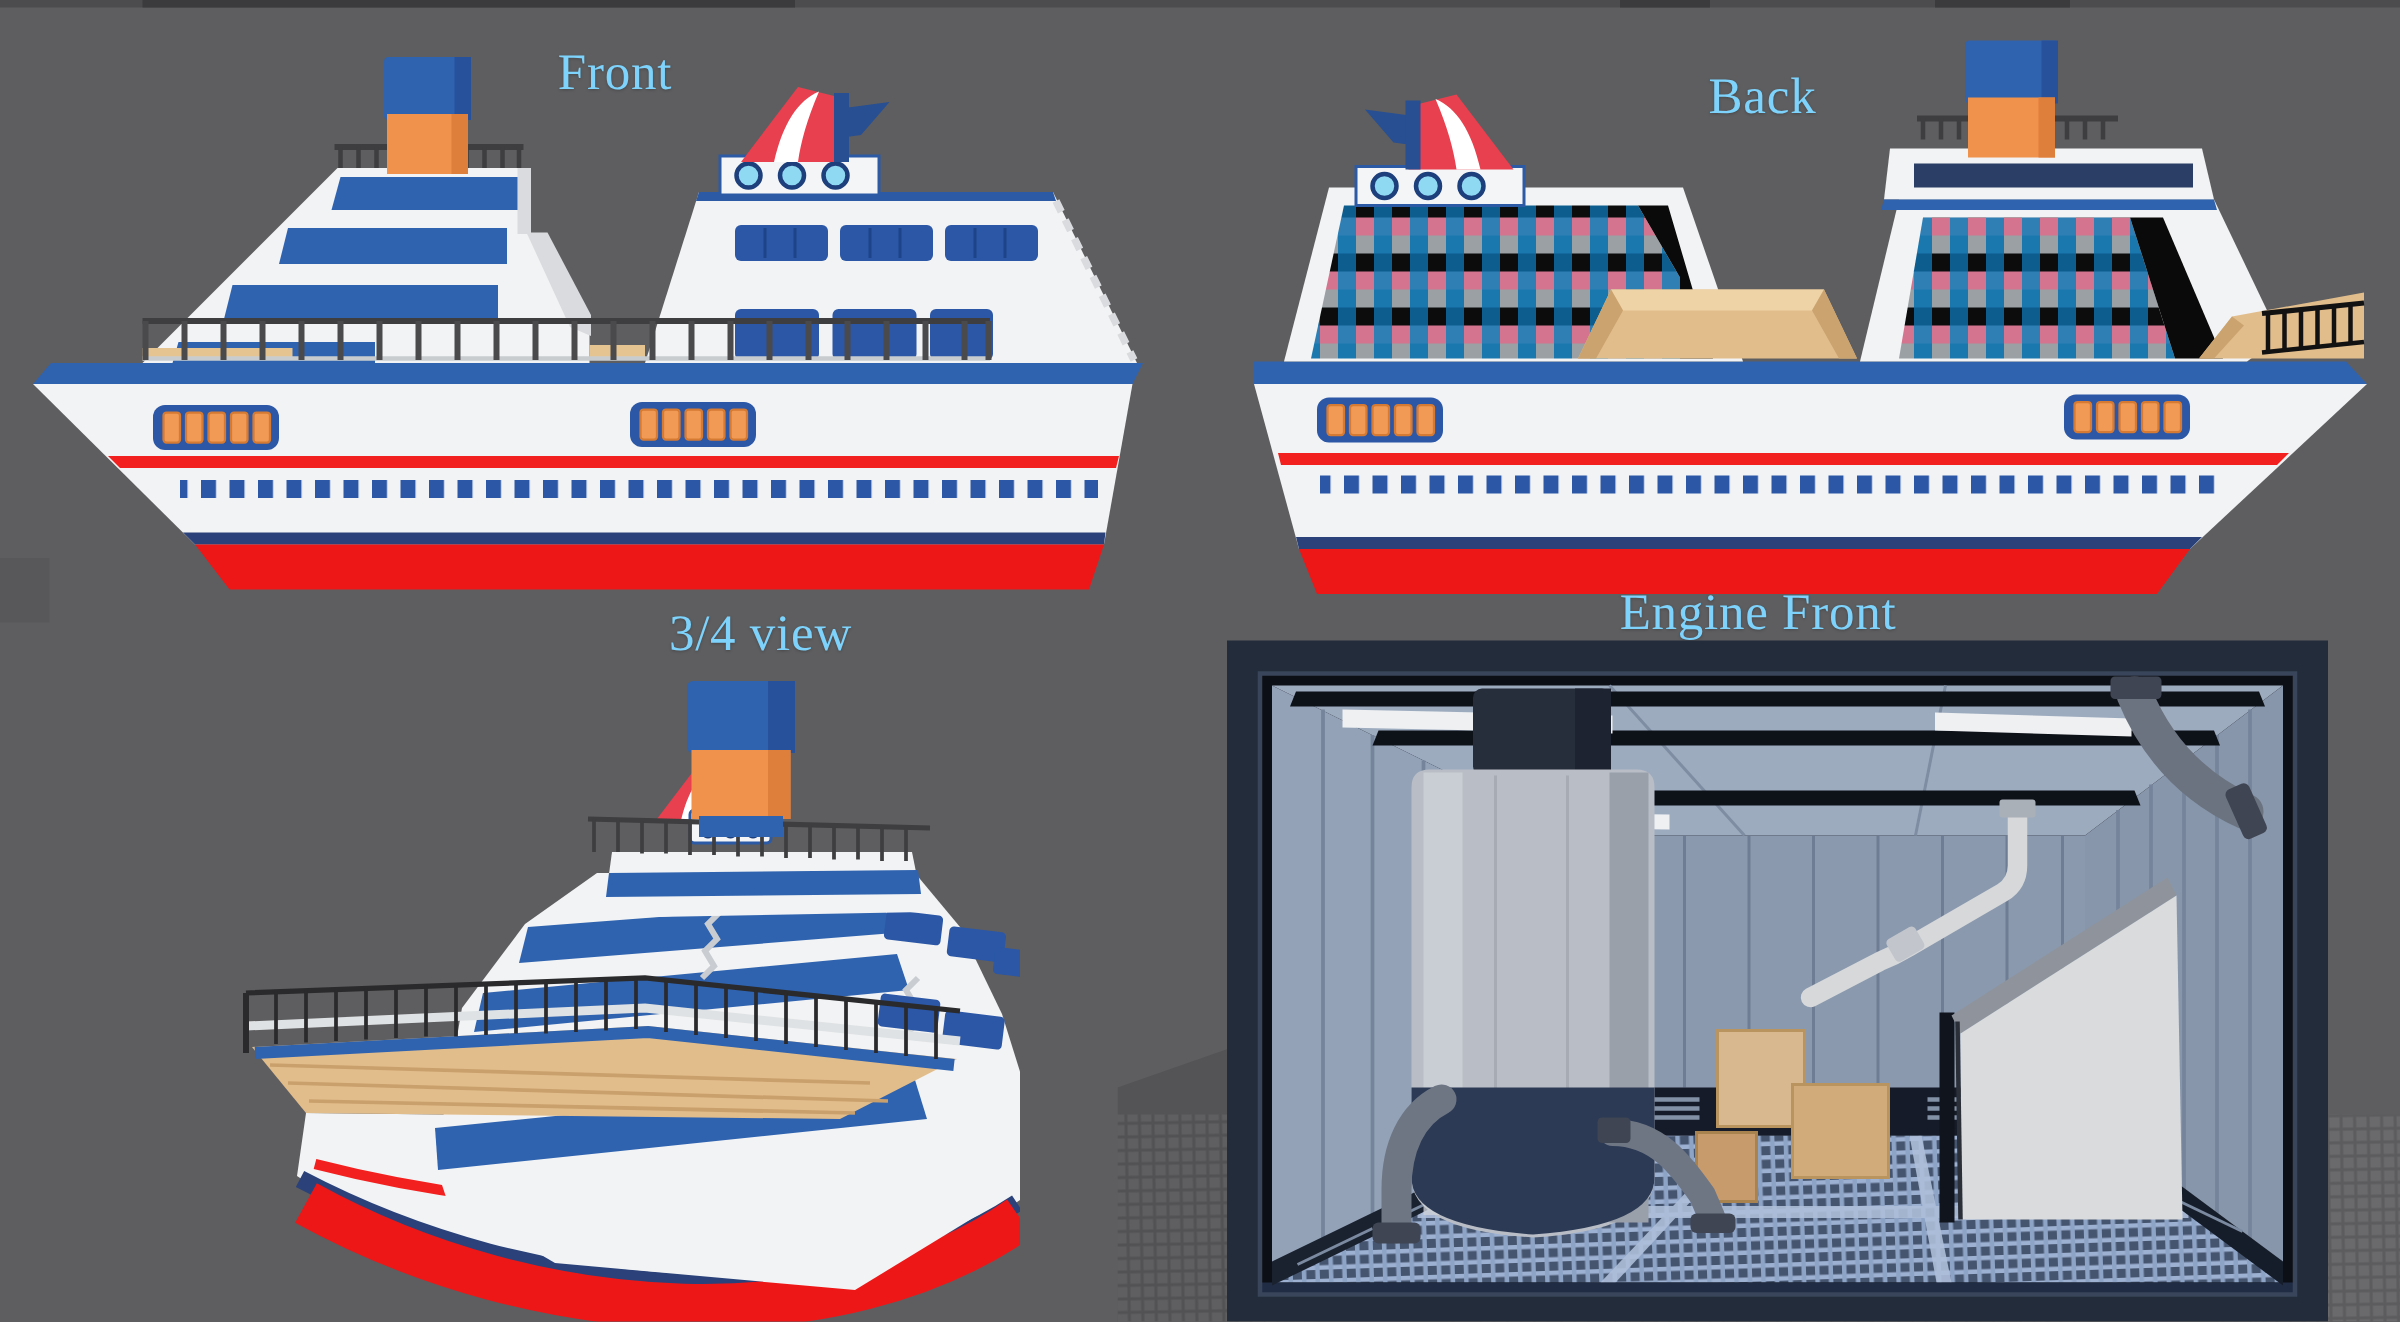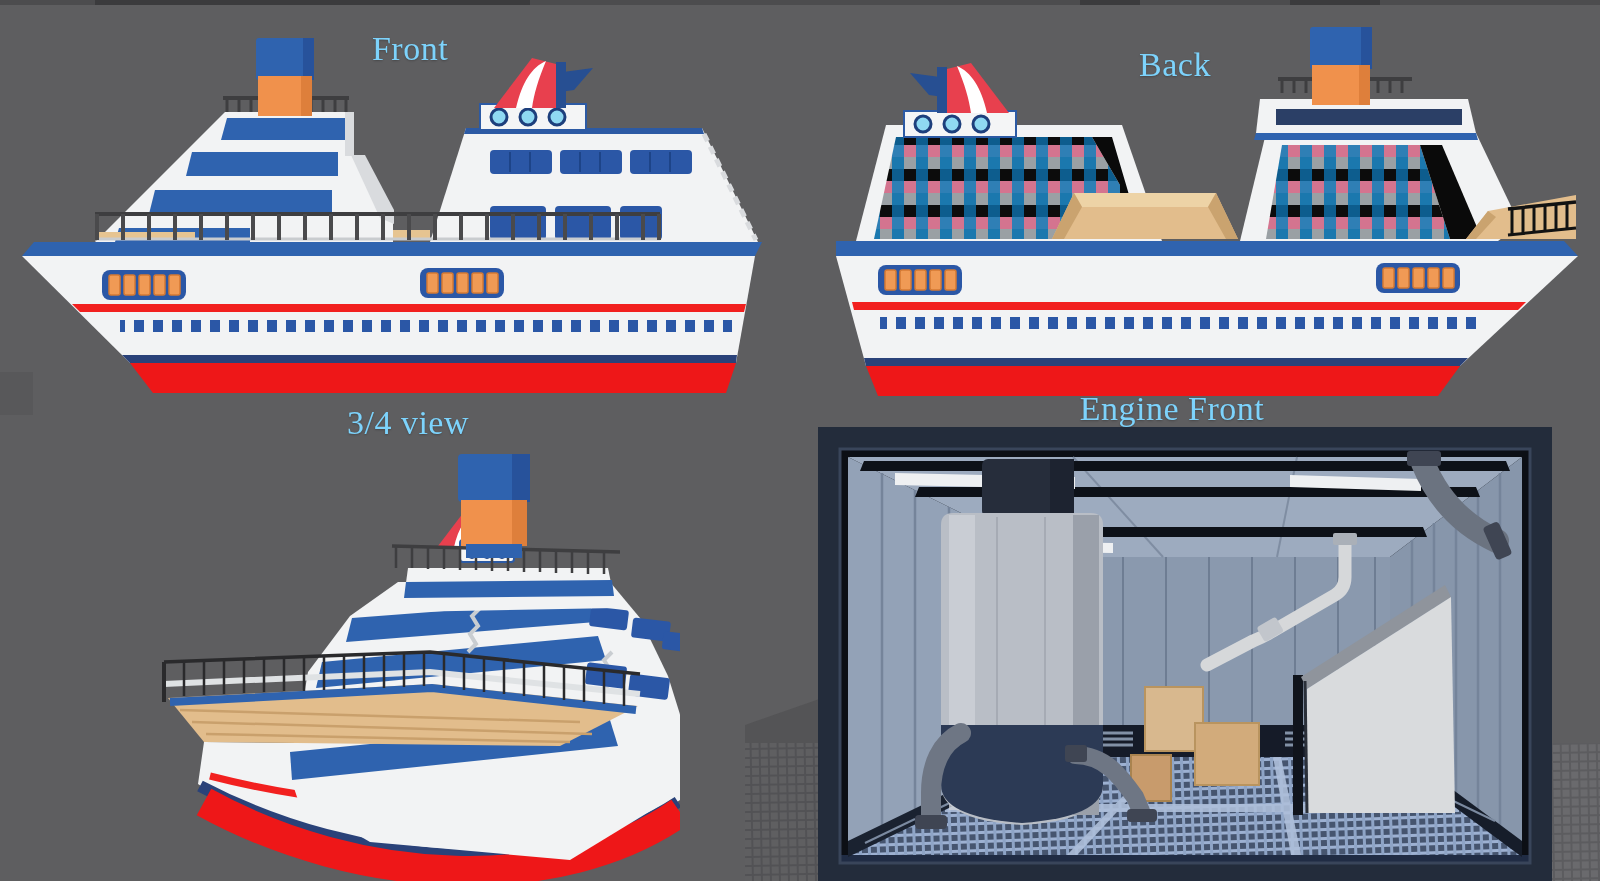--- a/index.html
+++ b/index.html
@@ -12,21 +12,21 @@
   .top-strip .seg{position:absolute;top:0;height:5px;background:#3b3b3d;}
   .edge-patch{position:absolute;left:0;top:372px;width:33px;height:43px;background:rgba(0,0,0,.06);}
   .lbl{
     position:absolute;width:320px;text-align:center;
     color:#7dd3fc;font-size:34px;font-weight:400;letter-spacing:.5px;
     text-shadow:0 1px 2px rgba(0,0,0,.25);
     font-family:Liberation Serif, serif;
   }
   #lbl-front{left:250px;top:30px;}
   #lbl-back{left:1015px;top:30px;margin-top:16px;}
-  #lbl-three-quarter{left:248px;top:404px;}
+  #lbl-three-quarter{left:248px;top:404px;text-align:right;}
   #lbl-engine-room{left:1012px;top:390px;}
   .panel{position:absolute;}
   #p-front{left:20px;top:18px;width:760px;height:385px;}
   #p-back{left:820px;top:13px;width:760px;height:390px;}
   #p-three-quarter{left:140px;top:440px;width:540px;height:441px;}
   #p-engine{left:745px;top:425px;width:855px;height:456px;}
   svg{display:block;}
 </style>
 </head>
 <body>

